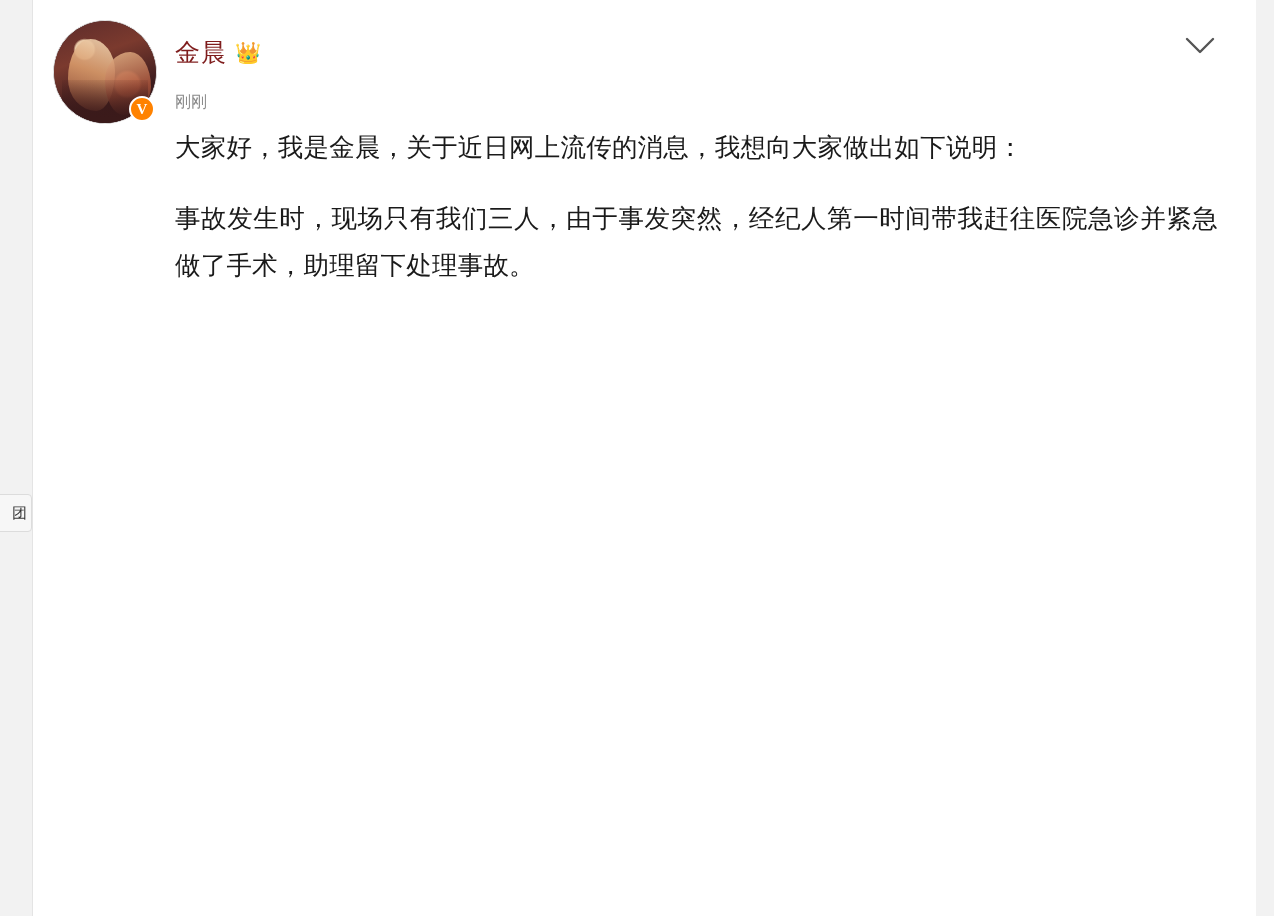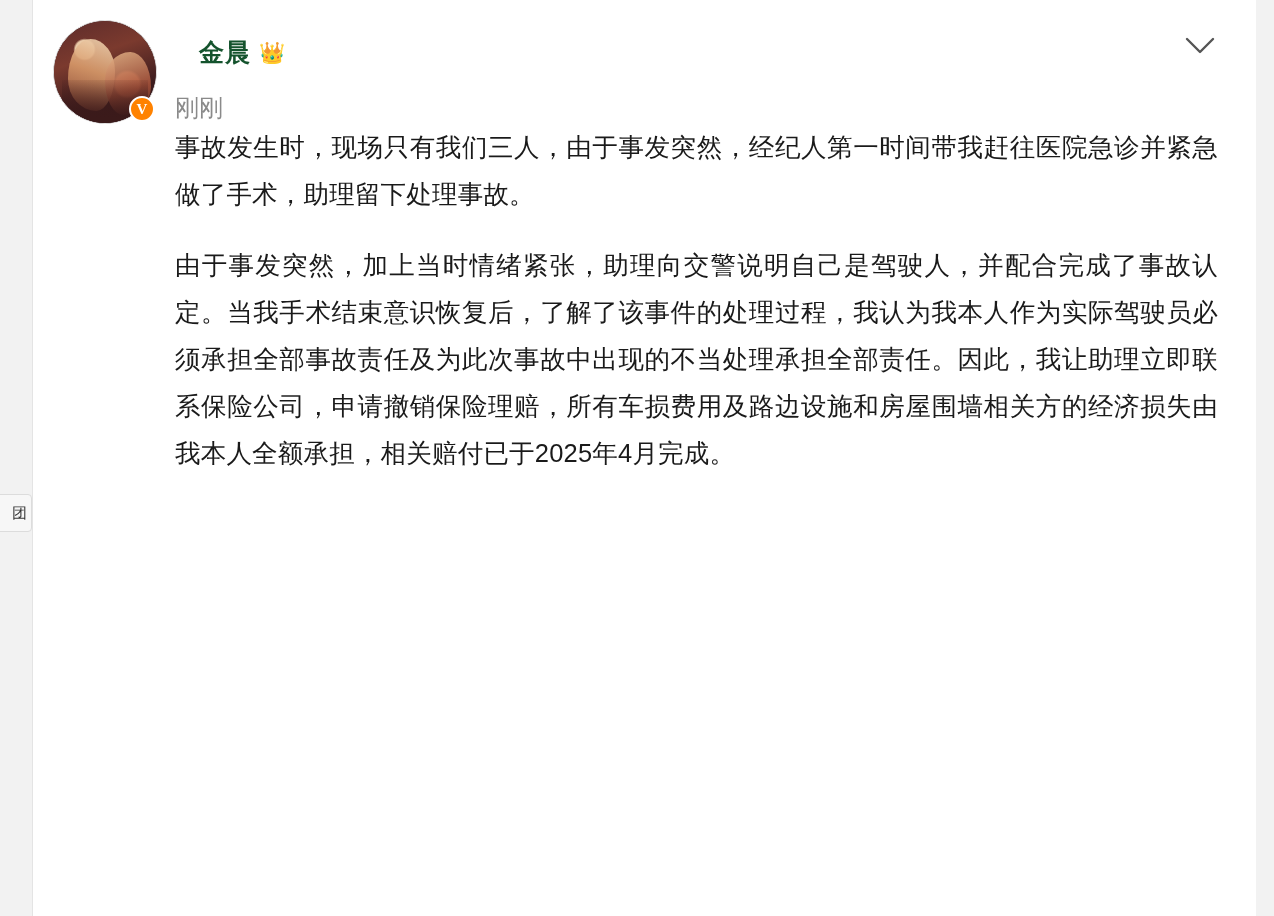--- a/index.html
+++ b/index.html
@@ -131,35 +131,34 @@
 
   .name-row {
     position: absolute;
     left: 122px;
     top: 22px;
     display: flex;
     align-items: center;
   }
   .author-name {
     font-size: 25px;
-    font-weight: bold;
-    color: #14532d;
+    font-weight: normal;
+    color: #7f1d1d;
     letter-spacing: 1px;
-    margin-left: 24px;
   }
   .crown-icon {
     margin-left: 8px;
     font-size: 21px;
     line-height: 1;
   }
   .timestamp {
     position: absolute;
     left: 122px;
     top: 78px;
-    font-size: 24px;
+    font-size: 16px;
     color: #8a8a8a;
   }
 
   .chevron-btn {
     position: absolute;
     right: 14px;
     top: 10px;
     width: 44px;
     height: 44px;
     display: flex;
@@ -220,17 +219,17 @@
     <div class="timestamp">刚刚</div>
 
     <div class="chevron-btn">
       <svg width="30" height="18" viewBox="0 0 30 18" aria-hidden="true">
         <path d="M2 2 L15 15 L28 2" fill="none" stroke="#555555" stroke-width="2.4" stroke-linecap="round" stroke-linejoin="round"></path>
       </svg>
     </div>
   </div>
 
   <div class="post-body">
+    <p class="para">大家好，我是金晨，关于近日网上流传的消息，我想向大家做出如下说明：</p>
     <p class="para">事故发生时，现场只有我们三人，由于事发突然，经纪人第一时间带我赶往医院急诊并紧急做了手术，助理留下处理事故。</p>
-    <p class="para">由于事发突然，加上当时情绪紧张，助理向交警说明自己是驾驶人，并配合完成了事故认定。当我手术结束意识恢复后，了解了该事件的处理过程，我认为我本人作为实际驾驶员必须承担全部事故责任及为此次事故中出现的不当处理承担全部责任。因此，我让助理立即联系保险公司，申请撤销保险理赔，所有车损费用及路边设施和房屋围墙相关方的经济损失由我本人全额承担，相关赔付已于2025年4月完成。</p>
   </div>
 
 </div>
 
 </body></html>

